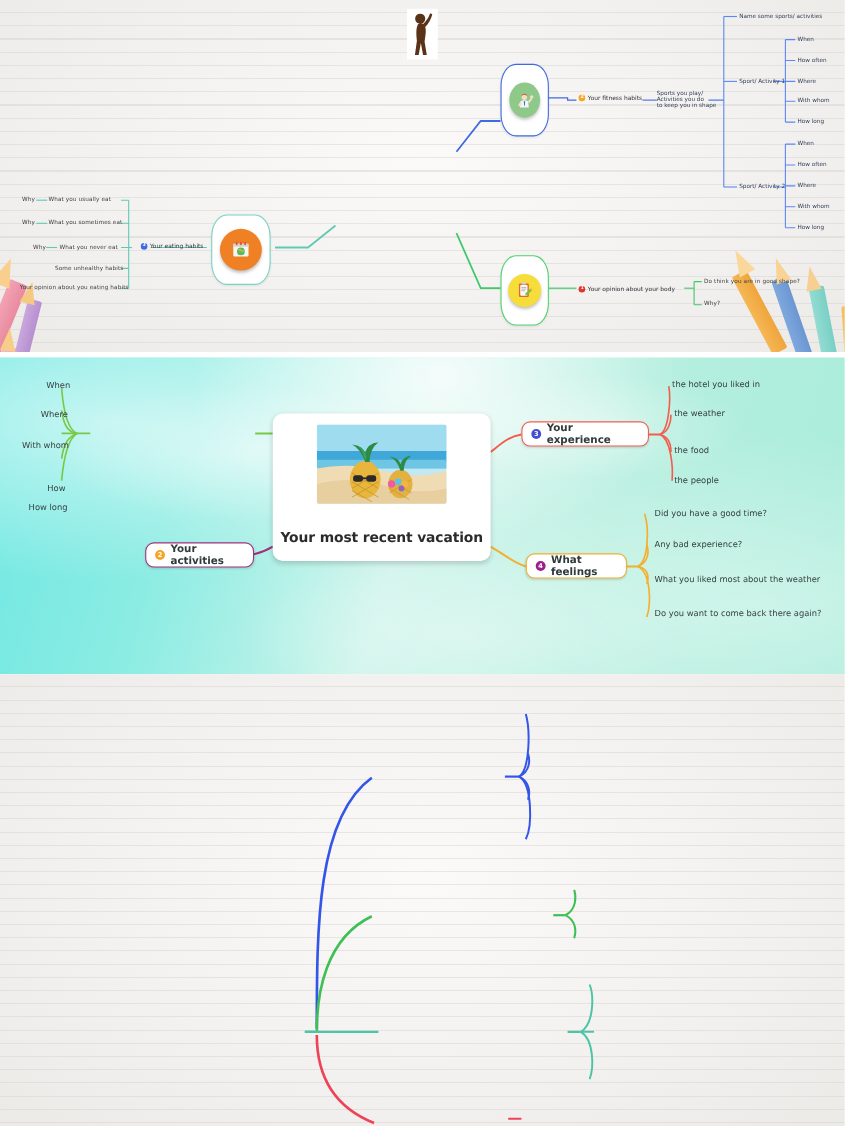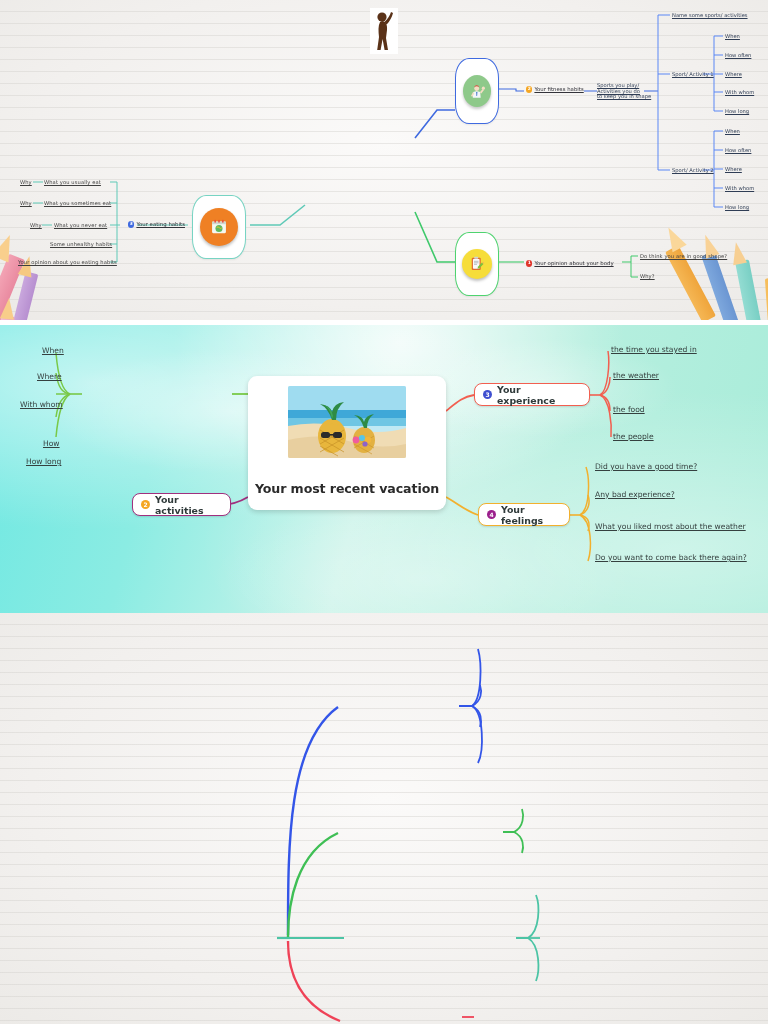--- a/index.html
+++ b/index.html
@@ -26,21 +26,21 @@
       radial-gradient(ellipse at 88% 78%, rgba(255,255,255,.40) 0%, rgba(255,255,255,0) 50%),
       linear-gradient(105deg,#6fe8e2 0%, #8bece3 22%, #cdf4ea 48%, #b6efdf 70%, #a8ecd9 100%);}
   #panel2 .cloudwash{position:absolute;inset:0;
     background:
       radial-gradient(ellipse 260px 90px at 30% 30%, rgba(255,255,255,.45), rgba(255,255,255,0) 70%),
       radial-gradient(ellipse 200px 70px at 70% 22%, rgba(255,255,255,.40), rgba(255,255,255,0) 70%),
       radial-gradient(ellipse 300px 110px at 55% 88%, rgba(255,255,255,.28), rgba(255,255,255,0) 70%);}
 
   
   #panel3{top:613px;height:411px;background:#f5f4f2;}
-  .leaf{position:absolute;color:#3a3a3a;white-space:nowrap;text-decoration:underline;}
+  .leaf{position:absolute;color:#3a3a3a;white-space:nowrap;}
 
   
   .p1-leaf{font-size:5.2px;color:#3f3f3f;letter-spacing:.1px;}
   .p1-leaf-blue{font-size:5.2px;color:#2f3d55;}
   .p1-topic{font-size:5.4px;color:#33333a;}
 
   .badge{display:inline-block;border-radius:50%;color:#fff;text-align:center;
          font-weight:700;vertical-align:middle;}
 
   
@@ -317,24 +317,24 @@
       <div class="cap">Your most recent vacation</div>
     </div>
 
     <div class="p2-pill" style="left:474px;top:58px;width:116px;height:23px;border:1.6px solid #f25f50;">
       <span class="badge" style="background:#3f4fd0;">3</span>
       <span>Your experience</span>
     </div>
 
     <div class="p2-pill" style="left:478px;top:178px;width:92px;height:23px;border:1.6px solid #f2b02e;">
       <span class="badge" style="background:#9b1f8c;">4</span>
-      <span>Your feelings</span>
-    </div>
-
-    <div class="leaf p2-leaf" style="left:611px;top:20px;">the time you stayed in</div>
+      <span>What feelings</span>
+    </div>
+
+    <div class="leaf p2-leaf" style="left:611px;top:20px;">the hotel you liked in</div>
     <div class="leaf p2-leaf" style="left:613px;top:46px;">the weather</div>
     <div class="leaf p2-leaf" style="left:613px;top:80px;">the food</div>
     <div class="leaf p2-leaf" style="left:613px;top:107px;">the people</div>
 
     <div class="leaf p2-leaf" style="left:595px;top:137px;">Did you have a good time?</div>
     <div class="leaf p2-leaf" style="left:595px;top:165px;">Any bad experience?</div>
     <div class="leaf p2-leaf" style="left:595px;top:197px;">What you liked most about the weather</div>
     <div class="leaf p2-leaf" style="left:595px;top:228px;">Do you want to come back there again?</div>
   </div>
 

